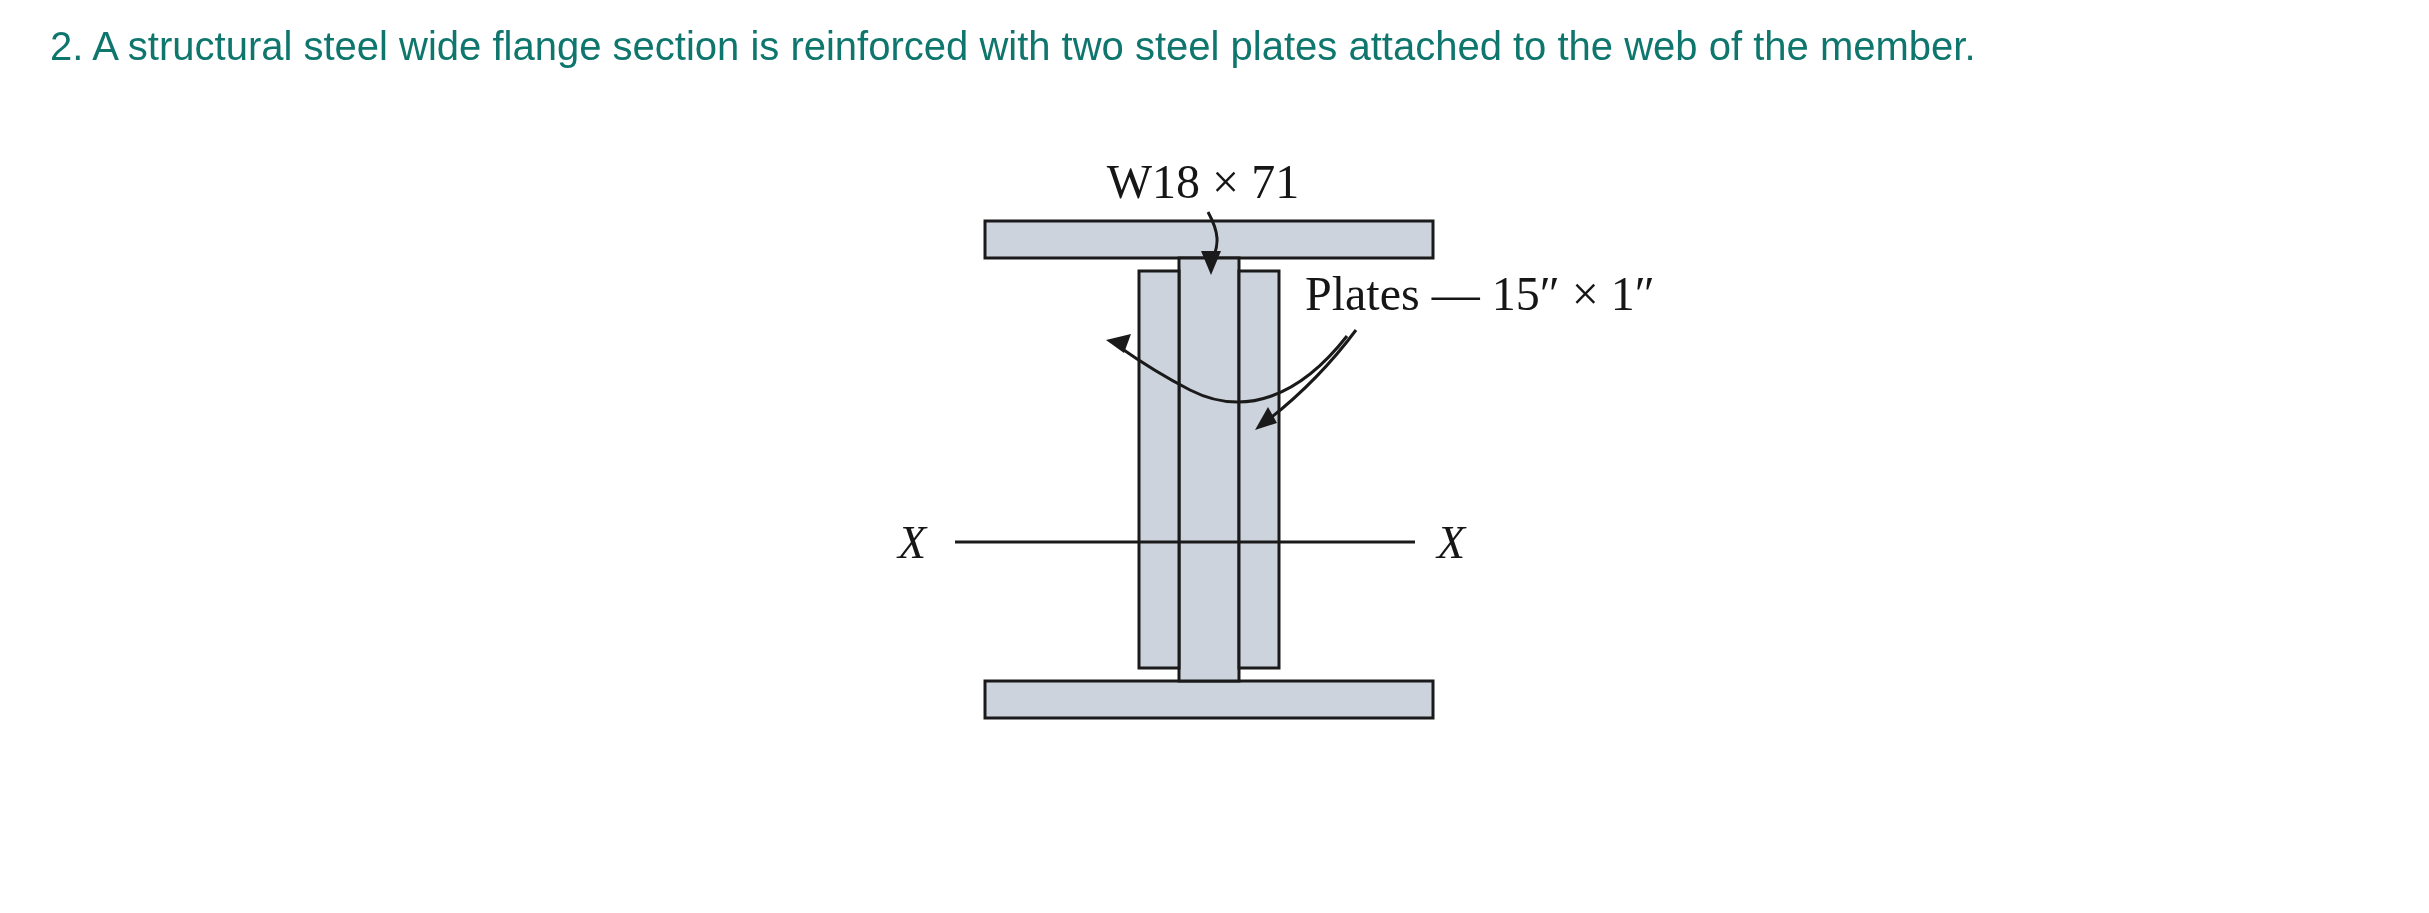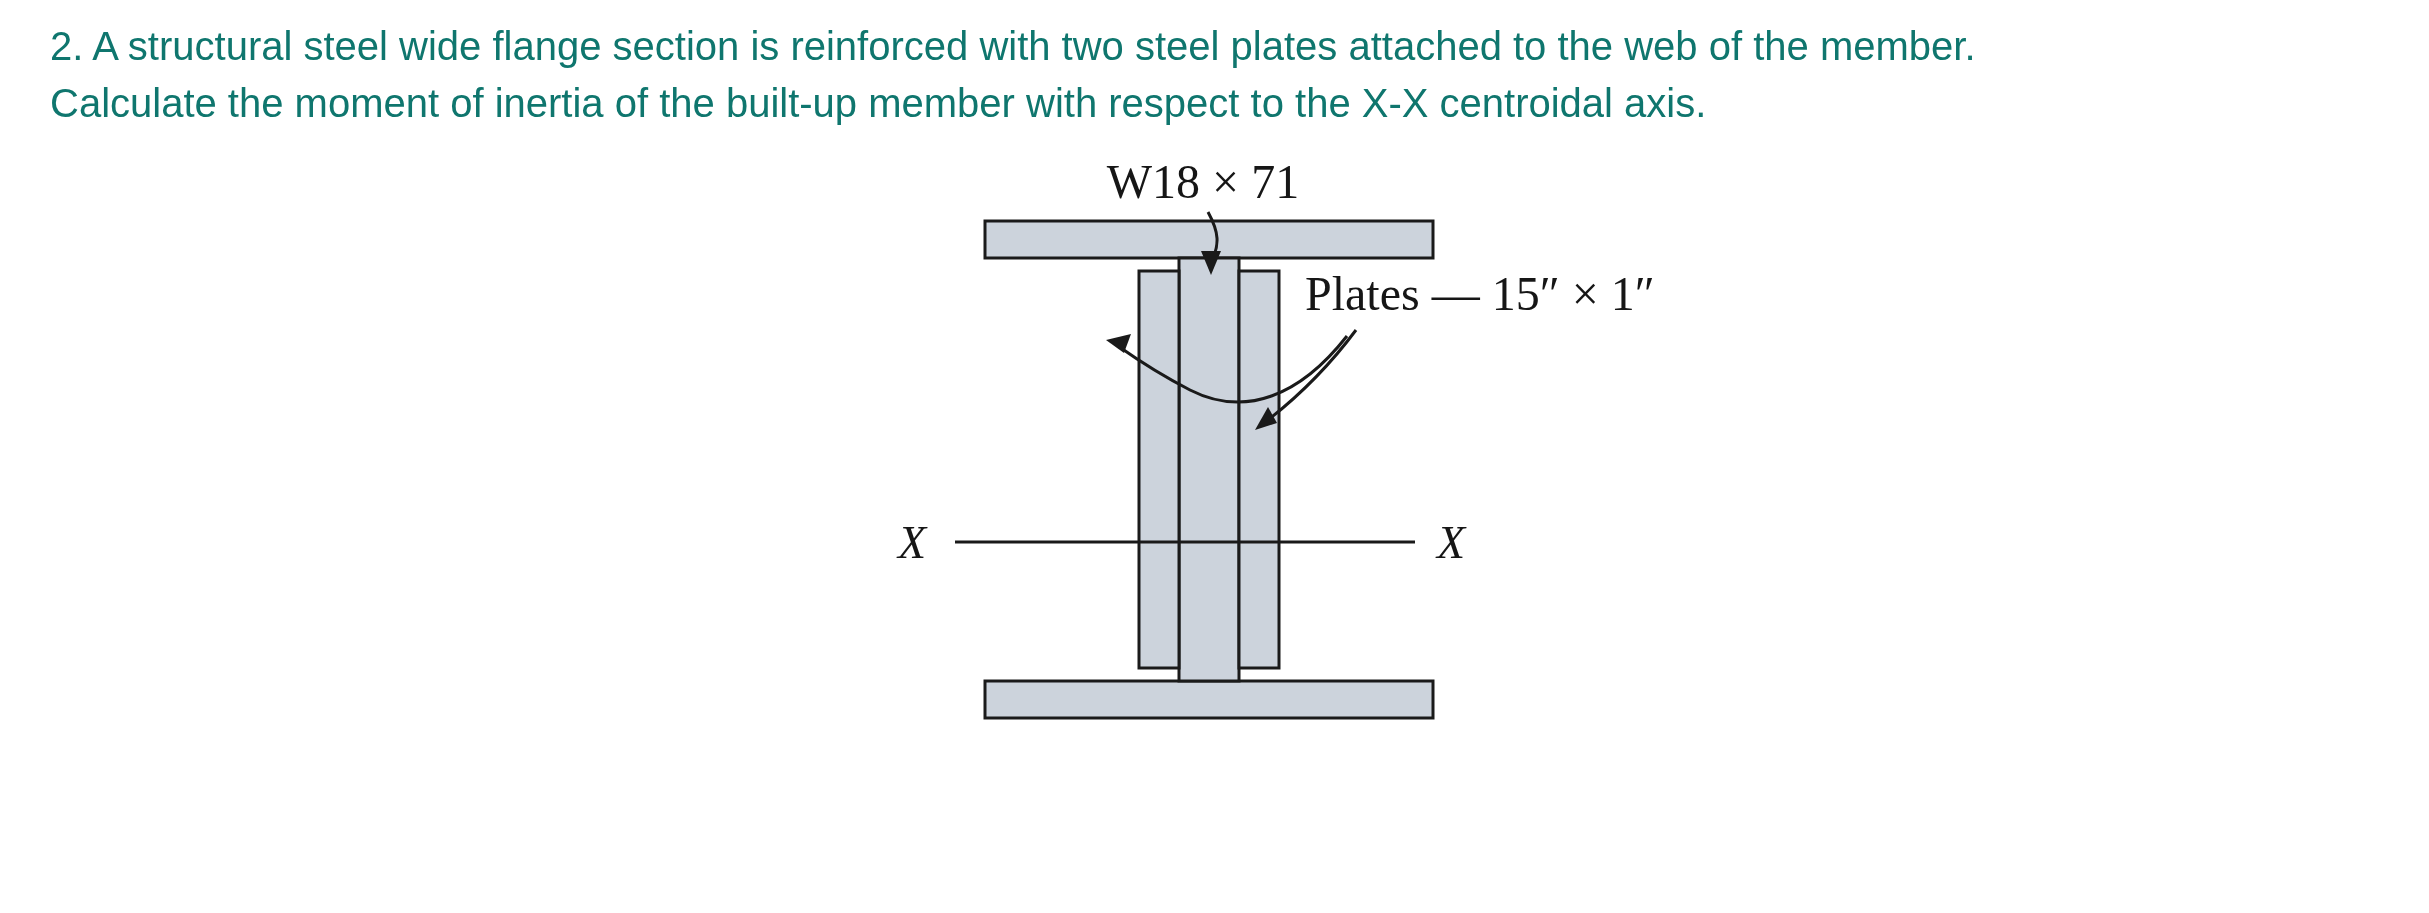--- a/index.html
+++ b/index.html
@@ -42,21 +42,20 @@
   }
   .serif-label {
     font-family: "Liberation Serif", serif;
   }
 </style>
 </head>
 <body>
 
 <div class="problem-text">
   <span class="line">2. A structural steel wide flange section is reinforced with two steel plates attached to the web of the member.</span>
-  <span class="line">Calculate the moment of inertia of the built-up member with respect to the X-X centroidal axis.</span>
 </div>
 
 <div class="figure-wrap">
   <svg class="figure" width="2429" height="763" viewBox="0 0 2429 763" xmlns="http://www.w3.org/2000/svg">
 
     <rect x="985" y="71" width="448" height="37" fill="#ccd3dc" stroke="#1a1a1a" stroke-width="3"></rect>
 
     <rect x="985" y="531" width="448" height="37" fill="#ccd3dc" stroke="#1a1a1a" stroke-width="3"></rect>
 
     <rect x="1179" y="108" width="60" height="423" fill="#ccd3dc" stroke="#1a1a1a" stroke-width="3"></rect>

